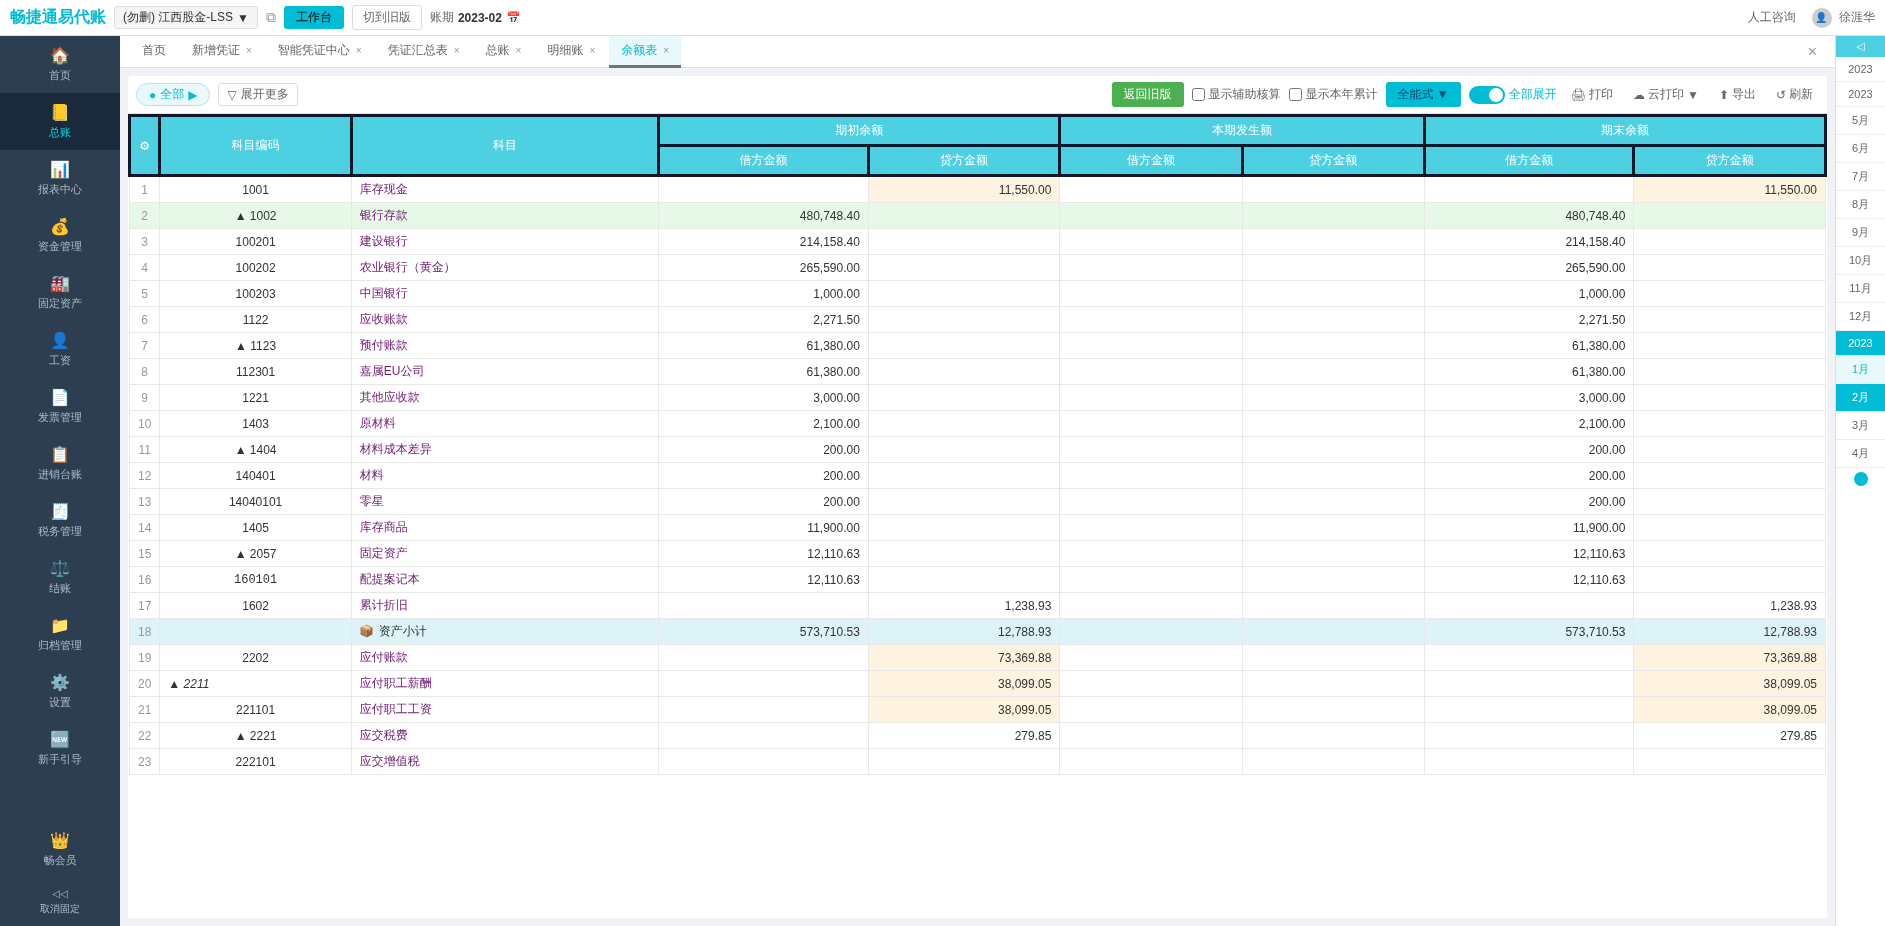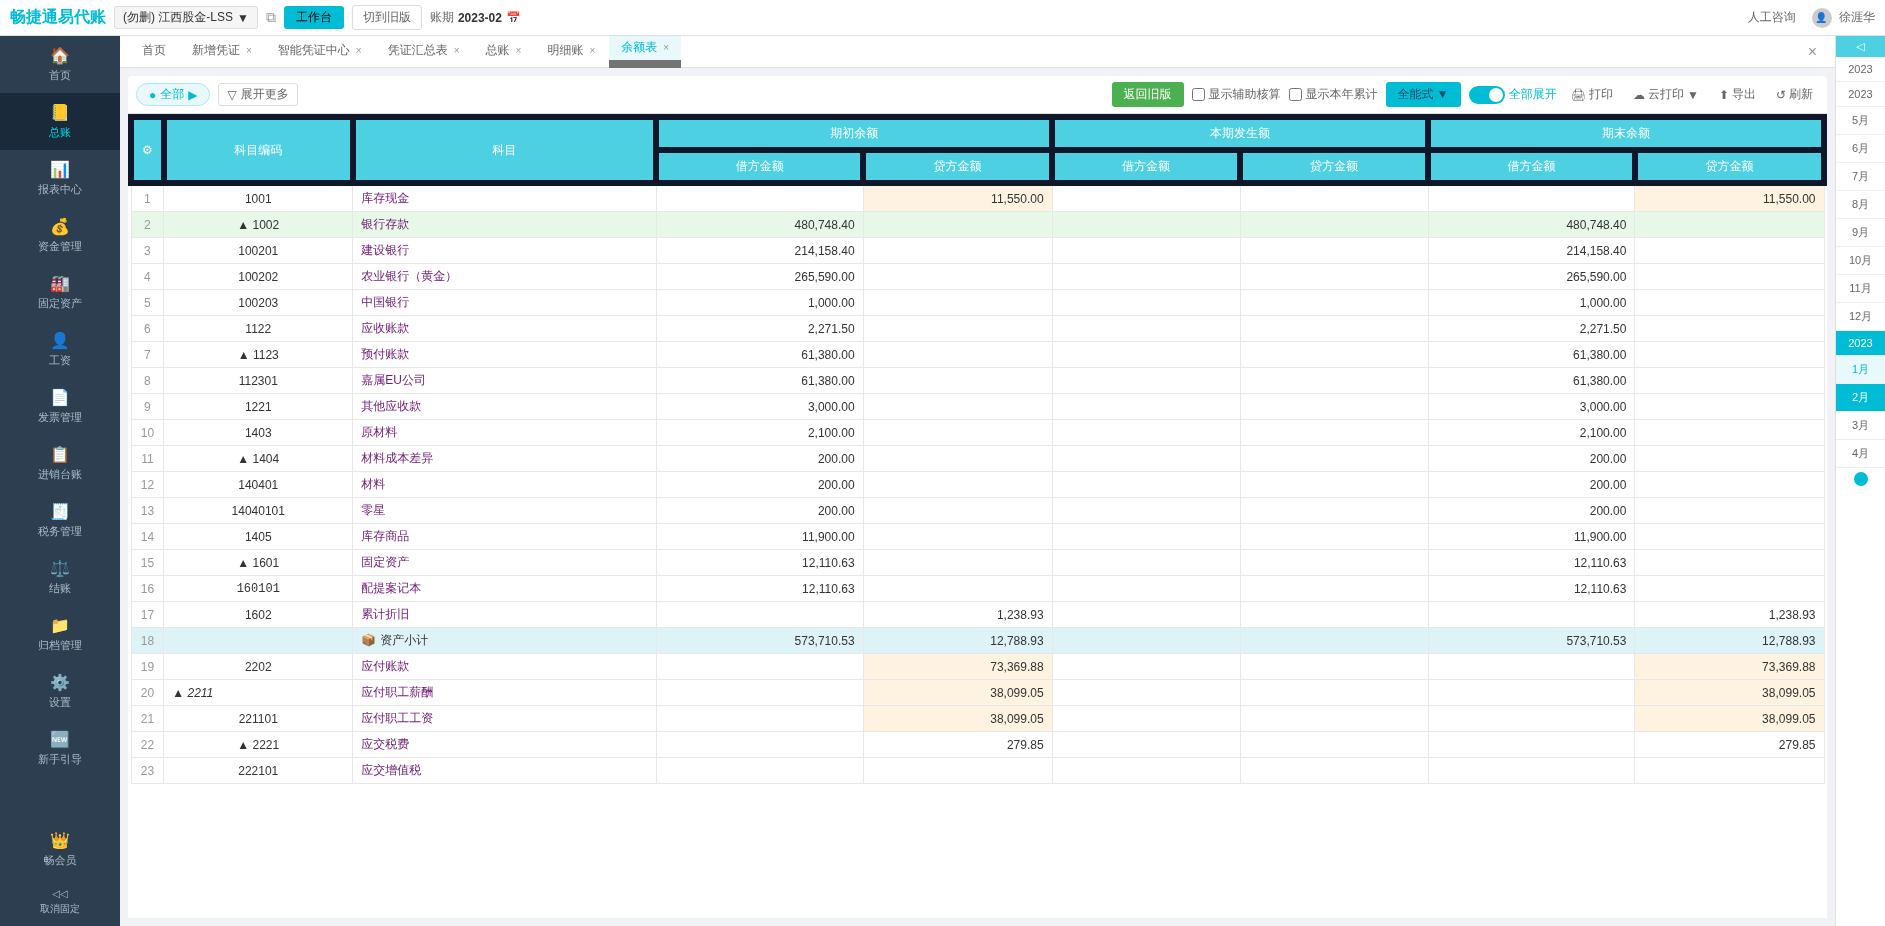--- a/index.html
+++ b/index.html
@@ -23,21 +23,21 @@
     .sidebar-item.active { background: #1a2a3a; color: #00d4e8; }
     .sidebar-icon { font-size: 16px; }
     .sidebar-bottom { margin-top: auto; }
 
     
     .content-area { flex: 1; display: flex; flex-direction: column; background: #f0f2f5; overflow: hidden; }
 
     
     .tab-bar { display: flex; align-items: center; background: #fff; border-bottom: 1px solid #e0e0e0; padding: 0 10px; height: 32px; gap: 2px; }
     .tab { display: flex; align-items: center; padding: 0 12px; height: 32px; font-size: 12px; cursor: pointer; border-bottom: 2px solid transparent; gap: 4px; color: #666; }
-    .tab.active { color: #00bcd4; border-bottom: 8px solid #737373; background: #e8f8fb; }
+    .tab.active { color: #00bcd4; border-bottom: 3px solid #737373; background: #e8f8fb; }
     .tab-close { font-size: 10px; color: #999; margin-left: 2px; }
 
     
     .page-content { flex: 1; display: flex; flex-direction: column; padding: 8px; overflow: hidden; }
 
     
     .toolbar { display: flex; align-items: center; gap: 8px; padding: 6px 8px; background: #fff; border-radius: 4px 4px 0 0; border-bottom: 1px solid #e5e5e5; }
     .filter-btn { display: flex; align-items: center; gap: 4px; background: #e8f8fb; border: 1px solid #b0e8f0; border-radius: 12px; padding: 2px 12px; cursor: pointer; font-size: 12px; color: #00bcd4; }
     .expand-btn { display: flex; align-items: center; gap: 4px; border: 1px solid #ddd; border-radius: 3px; padding: 2px 8px; cursor: pointer; font-size: 12px; color: #666; background: #fff; }
     .toolbar-right { margin-left: auto; display: flex; align-items: center; gap: 8px; }
@@ -45,21 +45,21 @@
     .checkbox-group { display: flex; align-items: center; gap: 4px; font-size: 12px; color: #666; }
     .btn-fullmode { background: #00bcd4; color: #0c4a6e; border: none; border-radius: 3px; padding: 4px 12px; cursor: pointer; font-size: 12px; }
     .toggle-group { display: flex; align-items: center; gap: 4px; font-size: 12px; color: #00bcd4; }
     .toggle-switch { width: 36px; height: 18px; background: #00bcd4; border-radius: 9px; position: relative; cursor: pointer; }
     .toggle-knob { width: 14px; height: 14px; background: #fff; border-radius: 50%; position: absolute; right: 2px; top: 2px; }
     .icon-btn { display: flex; align-items: center; gap: 3px; font-size: 12px; color: #666; cursor: pointer; padding: 2px 6px; }
 
     
     .table-wrapper { flex: 1; overflow: auto; background: #fff; }
     table { width: 100%; border-collapse: collapse; font-size: 12px; }
-    thead tr th { background: #4dd0e1; color: #fff; text-align: center; padding: 5px 8px; border: 6px solid #0f172a; font-weight: normal; }
+    thead tr th { background: #4dd0e1; color: #fff; text-align: center; padding: 5px 8px; border: 3px solid #0f172a; font-weight: normal; }
     thead tr.sub-header th { background: #4dd0e1; color: #fff; font-weight: normal; }
     tbody tr td { padding: 4px 8px; border: 1px solid #e8e8e8; text-align: center; }
     tbody tr.subtotal { background: #def3f8; }
     tbody tr.highlight-green { background: #e8f8e8; }
     td.amount { text-align: right; }
     td.account-name a { color: #701a75; text-decoration: none; }
     td.row-num { color: #999; }
 
     
     .right-panel { width: 50px; background: #fff; border-left: 1px solid #e0e0e0; display: flex; flex-direction: column; font-size: 11px; }
@@ -415,21 +415,21 @@
                 <td class="account-name" style="text-align: left; padding-left: 8px;"><a href="#">库存商品</a></td>
                 <td class="amount">11,900.00</td>
                 <td class="amount"></td>
                 <td class="amount"></td>
                 <td class="amount"></td>
                 <td class="amount">11,900.00</td>
                 <td class="amount"></td>
               </tr>
               <tr>
                 <td class="row-num">15</td>
-                <td style="text-align: center;">▲ 1601</td>
+                <td style="text-align: center;">▲ 2057</td>
                 <td class="account-name" style="text-align: left; padding-left: 8px;"><a href="#">固定资产</a></td>
                 <td class="amount">12,110.63</td>
                 <td class="amount"></td>
                 <td class="amount"></td>
                 <td class="amount"></td>
                 <td class="amount">12,110.63</td>
                 <td class="amount"></td>
               </tr>
               <tr>
                 <td class="row-num">16</td>

